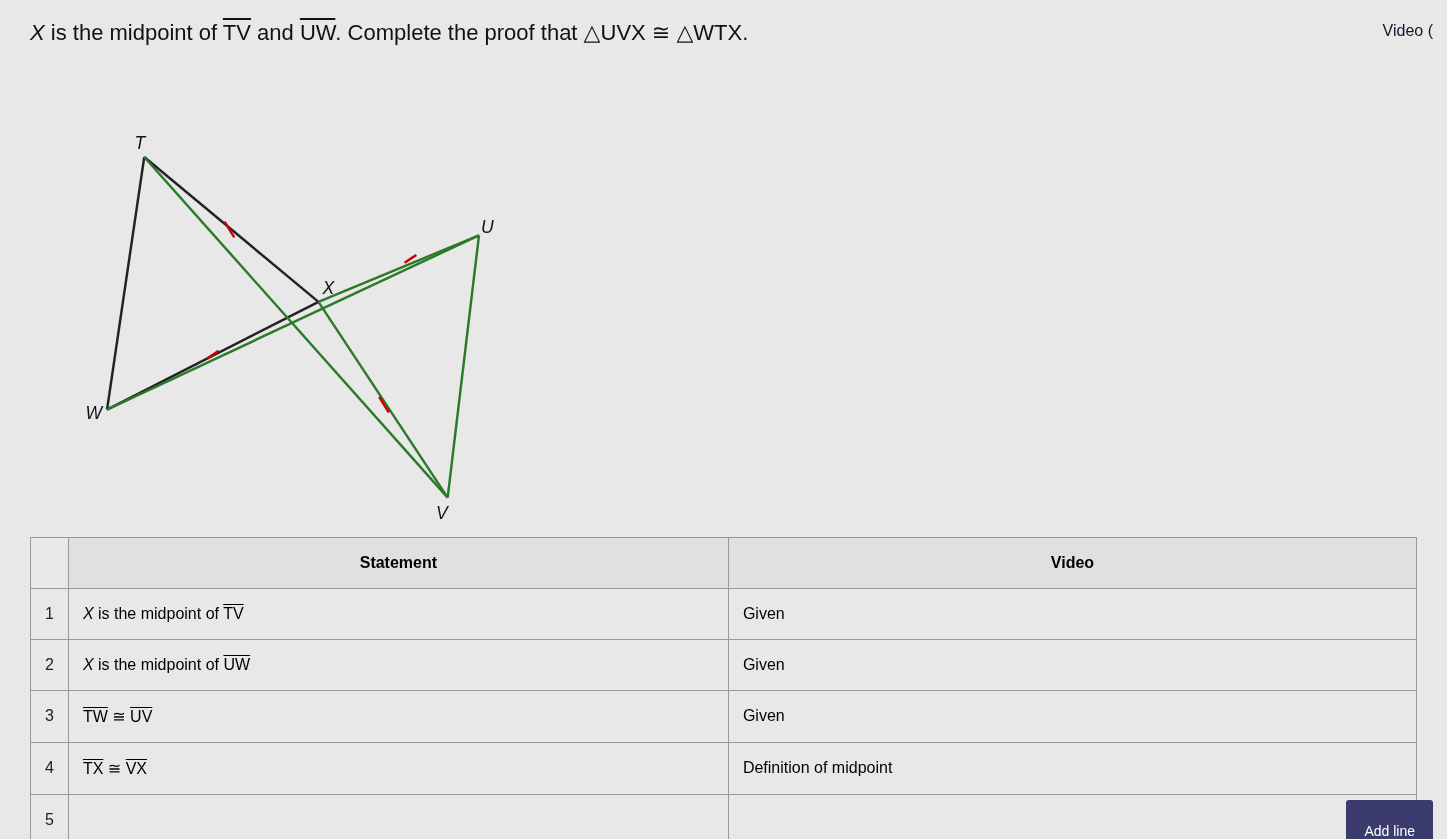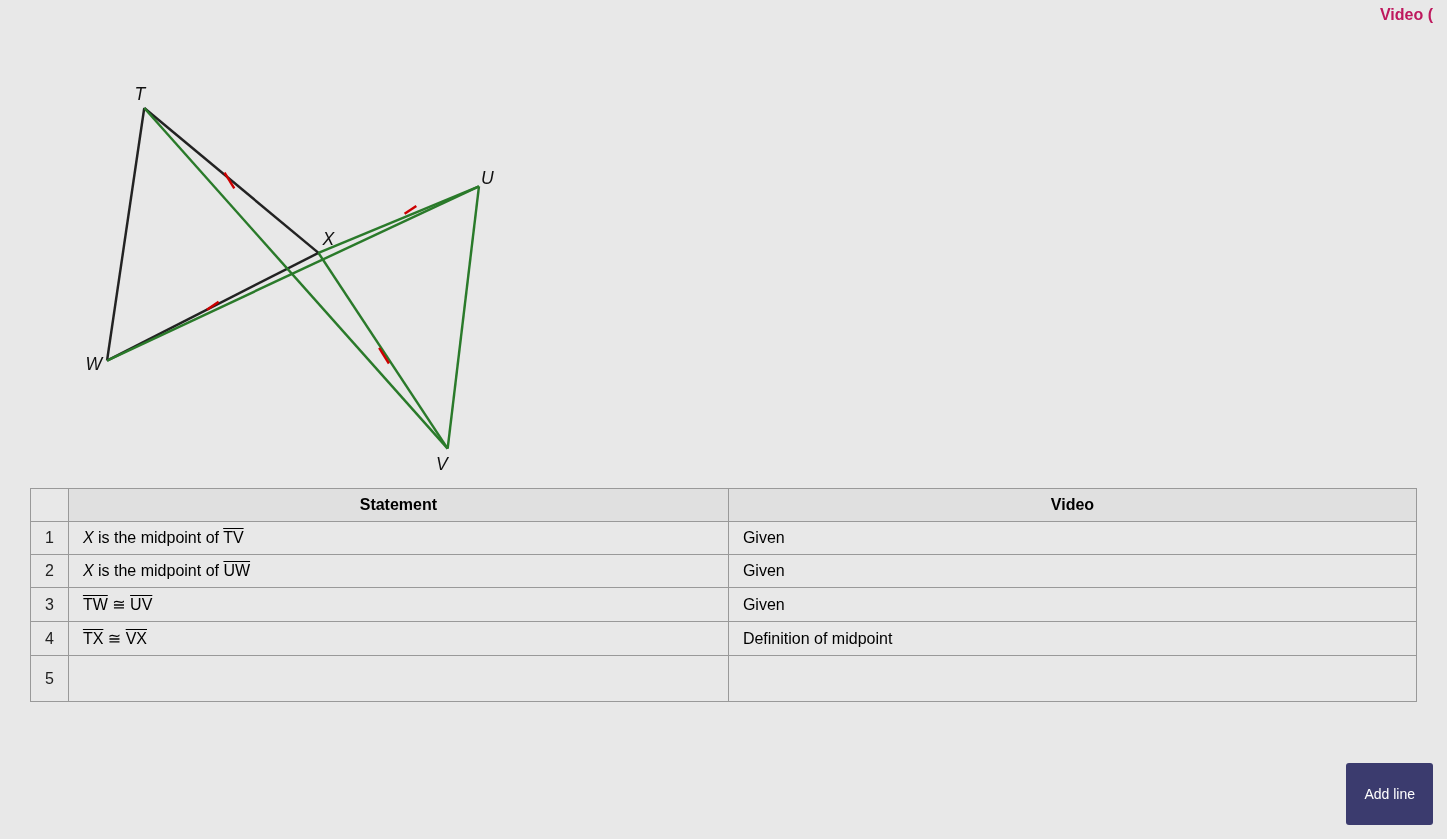--- a/index.html
+++ b/index.html
@@ -45,21 +45,21 @@
 
     .proof-table {
       width: 100%;
       border-collapse: collapse;
       background: #e8e8e8;
       margin-top: 4px;
     }
 
     .proof-table th, .proof-table td {
       border: 1.5px solid #999;
-      padding: 7px 14px;
+      padding: 16px 14px;
       font-size: 16px;
       vertical-align: middle;
       margin-left: 26px;
     }
 
     .proof-table th {
       font-weight: bold;
       background: #e0e0e0;
       font-size: 16px;
     }
@@ -76,25 +76,24 @@
     .proof-table .stmt-col {
       width: 660px;
     }
 
     .proof-table .reason-col {
       min-width: 300px;
     }
 
     .video-label {
       position: absolute;
-      top: 6px;
+      top: 22px;
       right: 14px;
       font-size: 16px;
-      color: #be185d;
-      font-weight: bold;
+      color: #0f172a;
     }
 
     .add-line-btn {
       position: absolute;
       bottom: 14px;
       right: 14px;
       background: #3b3b6e;
       color: white;
       border: none;
       padding: 23px 18px;
@@ -110,20 +109,23 @@
   </style>
 </head>
 <body>
 
 <div class="page-container">
 
   <div class="video-label">
     <span>Video (</span>
   </div>
 
+  <div class="problem-statement">
+    <em>X</em> is the midpoint of <span class="overline">TV</span> and <span class="overline">UW</span>. Complete the proof that △UVX ≅ △WTX.
+  </div>
 
   <div class="diagram-area">
     <svg class="diagram" viewBox="0 0 620 470">
 
       <line x1="110" y1="92" x2="72" y2="350" stroke="#222" stroke-width="2.5"></line>
       <line x1="72" y1="350" x2="288" y2="240" stroke="#222" stroke-width="2.5"></line>
       <line x1="288" y1="240" x2="110" y2="92" stroke="#222" stroke-width="2.5"></line>
 
       <line x1="452" y1="172" x2="420" y2="440" stroke="#2a7a2a" stroke-width="2.5"></line>
       <line x1="420" y1="440" x2="288" y2="240" stroke="#2a7a2a" stroke-width="2.5"></line>

